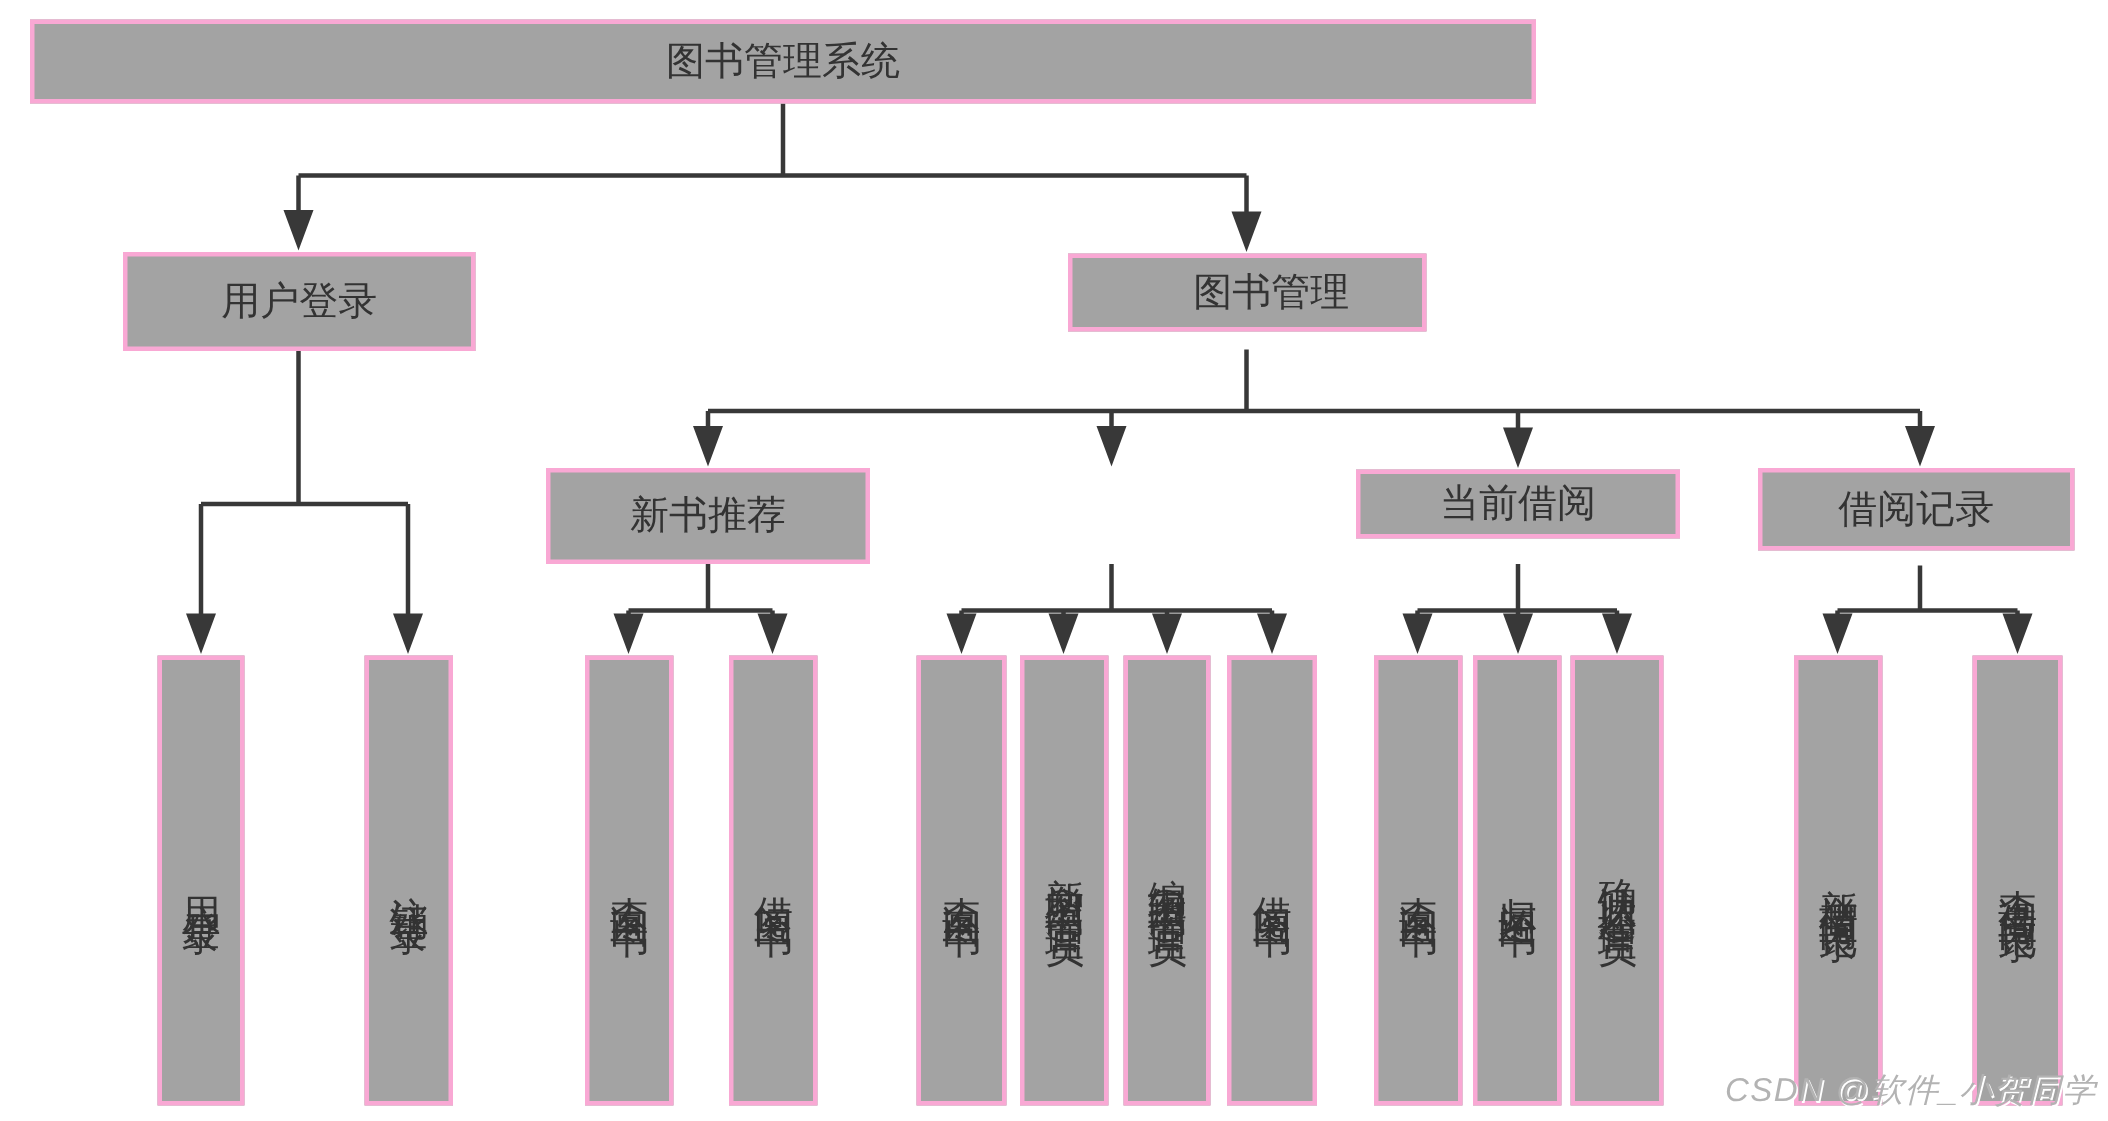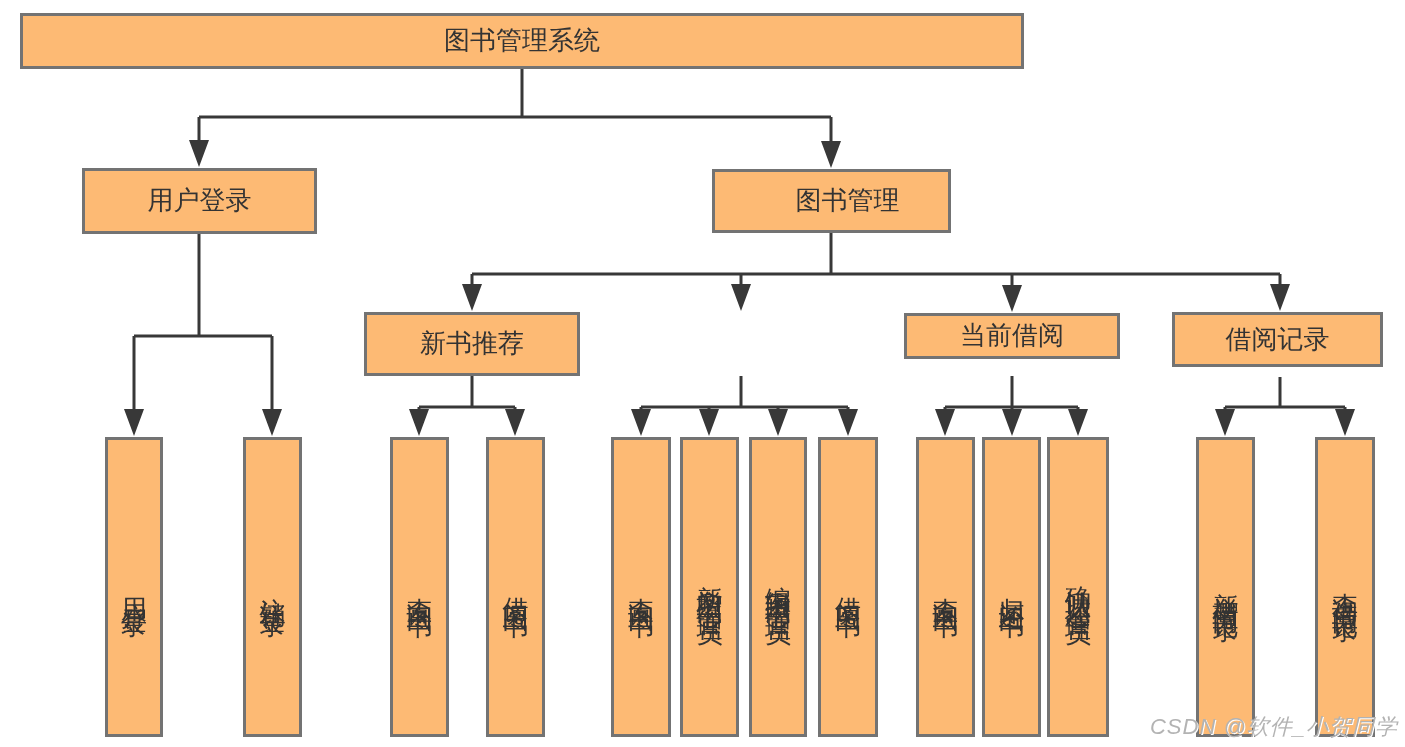--- a/index.html
+++ b/index.html
@@ -2,34 +2,34 @@
 <html><head>
 <meta charset="utf-8">
 <style>
   html,body { margin:0; padding:0; background:#ffffff; }
   .stage {
     position:relative; width:1405px; height:747px; background:#ffffff;
     font-family:"Liberation Sans", sans-serif; overflow:hidden;
   }
   .wires { position:absolute; left:0; top:0; width:1405px; height:747px; }
   .box {
-    position:absolute; box-sizing:border-box; background:#fdba74;
-    border:3px solid #737373; color:#333333;
+    position:absolute; box-sizing:border-box; background:#a3a3a3;
+    border:3px solid #f9a8d4; color:#333333;
     display:flex; align-items:center; justify-content:center;
     font-size:26px; line-height:1.2; white-space:nowrap;
   }
   .v {
     writing-mode:vertical-rl; text-orientation:mixed;
     letter-spacing:5px; font-size:26px;
   }
   
   #b-root    { left:20px;  top:13px;  width:1004px; height:56px; }
   
   #b-login   { left:82px;  top:168px; width:235px; height:66px; }
-  #b-mgmt    { left:712px; top:169px; width:239px; height:64px;padding-left:32px; }
+  #b-mgmt    { left:712px; top:169px; width:239px; height:52px;padding-left:32px; }
   
   #b-newbook { left:364px;  top:312px; width:216px; height:64px; }
   #b-borrow  { left:633px;  top:312px; width:216px; height:64px; }
   #b-current { left:904px;  top:313px; width:216px; height:46px; }
   #b-record  { left:1172px; top:312px; width:211px; height:55px; }
   
   .leaf { top:437px; height:300px; }
   #b-l1  { left:105px;  width:58px; }
   #b-l2  { left:243px;  width:59px; }
   #b-l3  { left:390px;  width:59px; }

